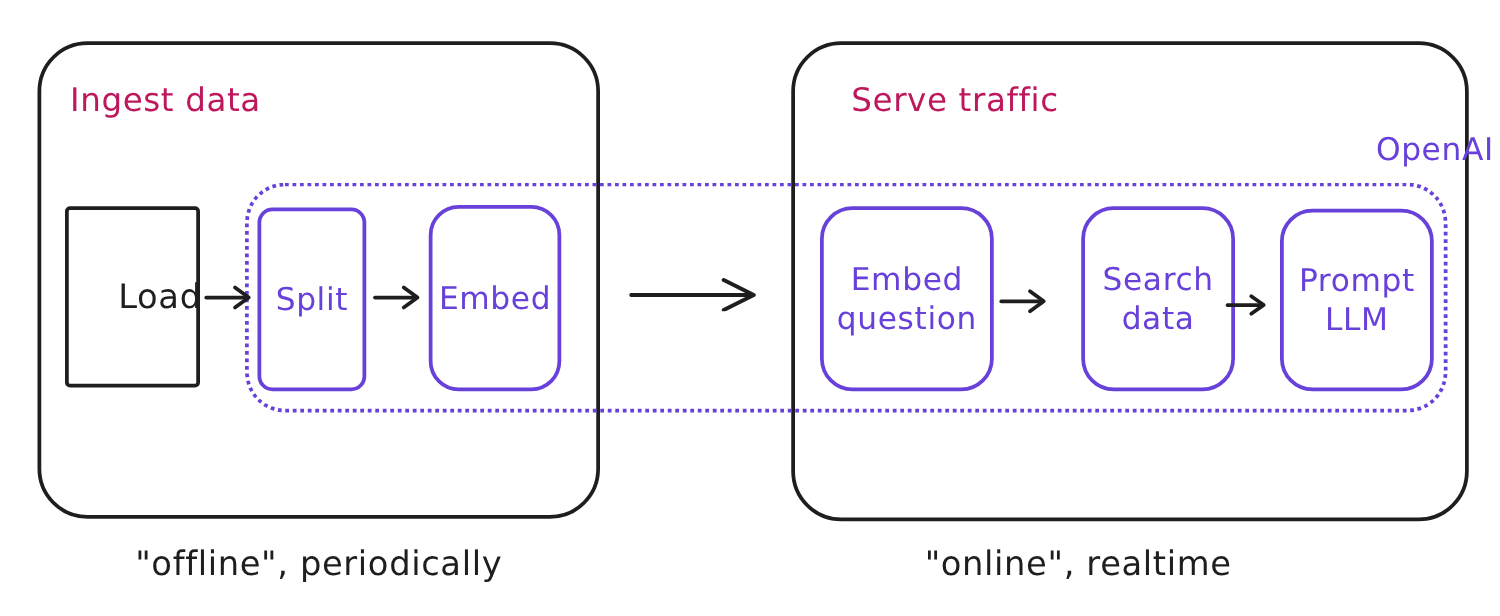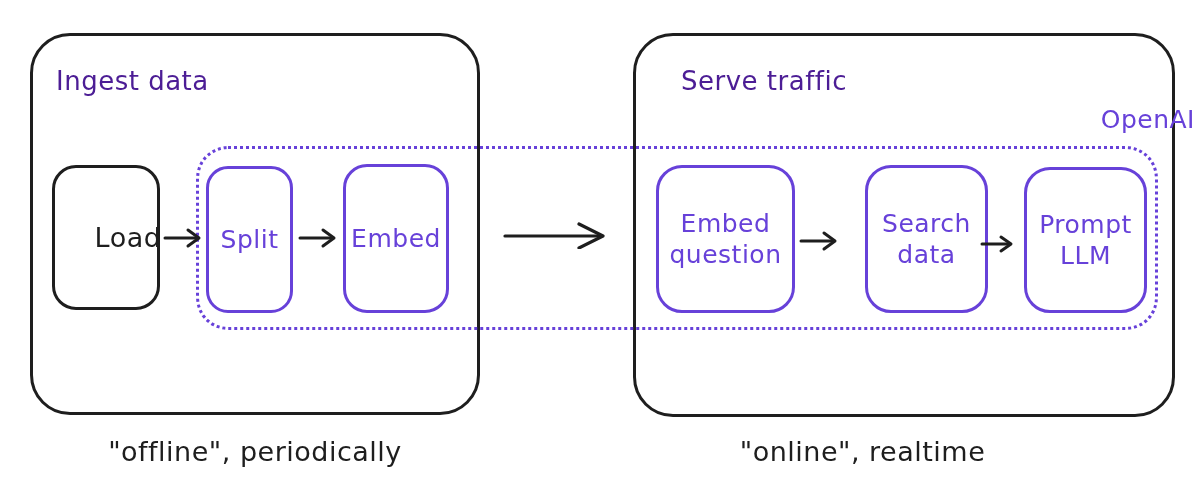--- a/index.html
+++ b/index.html
@@ -19,21 +19,21 @@
 
   
   .group-box {
     border: 3.5px solid #1e1e1e;
     border-radius: 40px;
     background: transparent;
   }
   .group-title {
     font-size: 26px;
     letter-spacing: 0.5px;
-    color: #4c1d95;
+    color: #be185d;
     white-space: nowrap;
   }
 
   
   .dotted-region {
     border: 3px dotted #6741d9;
     border-radius: 32px;
     background: transparent;
   }
   .openai-label {
@@ -90,32 +90,32 @@
 
   <div class="abs group-box" style="left:30px; top:33px; width:450px; height:382px;"></div>
   <div class="abs group-title" style="left:56px; top:66px;">Ingest data</div>
 
   <div class="abs group-box" style="left:633px; top:33px; width:542px; height:384px;"></div>
   <div class="abs group-title" style="left:681px; top:66px;">Serve traffic</div>
 
   <div class="abs dotted-region" style="left:196px; top:146px; width:962px; height:184px;"></div>
   <div class="abs openai-label" style="left:1070px; top:105px; width:125px;">OpenAI</div>
 
-  <div class="abs node node-black" style="left:52px; top:165px; width:108px; height:145px; border-radius:24px;padding-left:44px;">
+  <div class="abs node node-black" style="left:52px; top:165px; width:108px; height:145px; border-radius:4px;padding-left:44px;">
     <span class="node-label">Load</span>
   </div>
 
   <div class="abs arrow" style="left:163px; top:227px; width:40px; height:22px;">
     <svg viewBox="0 0 40 22">
         <path d="M2 11 H33"></path>
         <path d="M25 3 L36 11 L25 19"></path>
       </svg>
   </div>
 
-  <div class="abs node node-purple" style="left:206px; top:166px; width:87px; height:147px; border-radius:22px;">
+  <div class="abs node node-purple" style="left:206px; top:166px; width:87px; height:147px; border-radius:12px;">
     <span class="node-label">Split</span>
   </div>
 
   <div class="abs arrow" style="left:298px; top:227px; width:40px; height:22px;">
     <svg viewBox="0 0 40 22">
         <path d="M2 11 H33"></path>
         <path d="M25 3 L36 11 L25 19"></path>
       </svg>
   </div>
 

